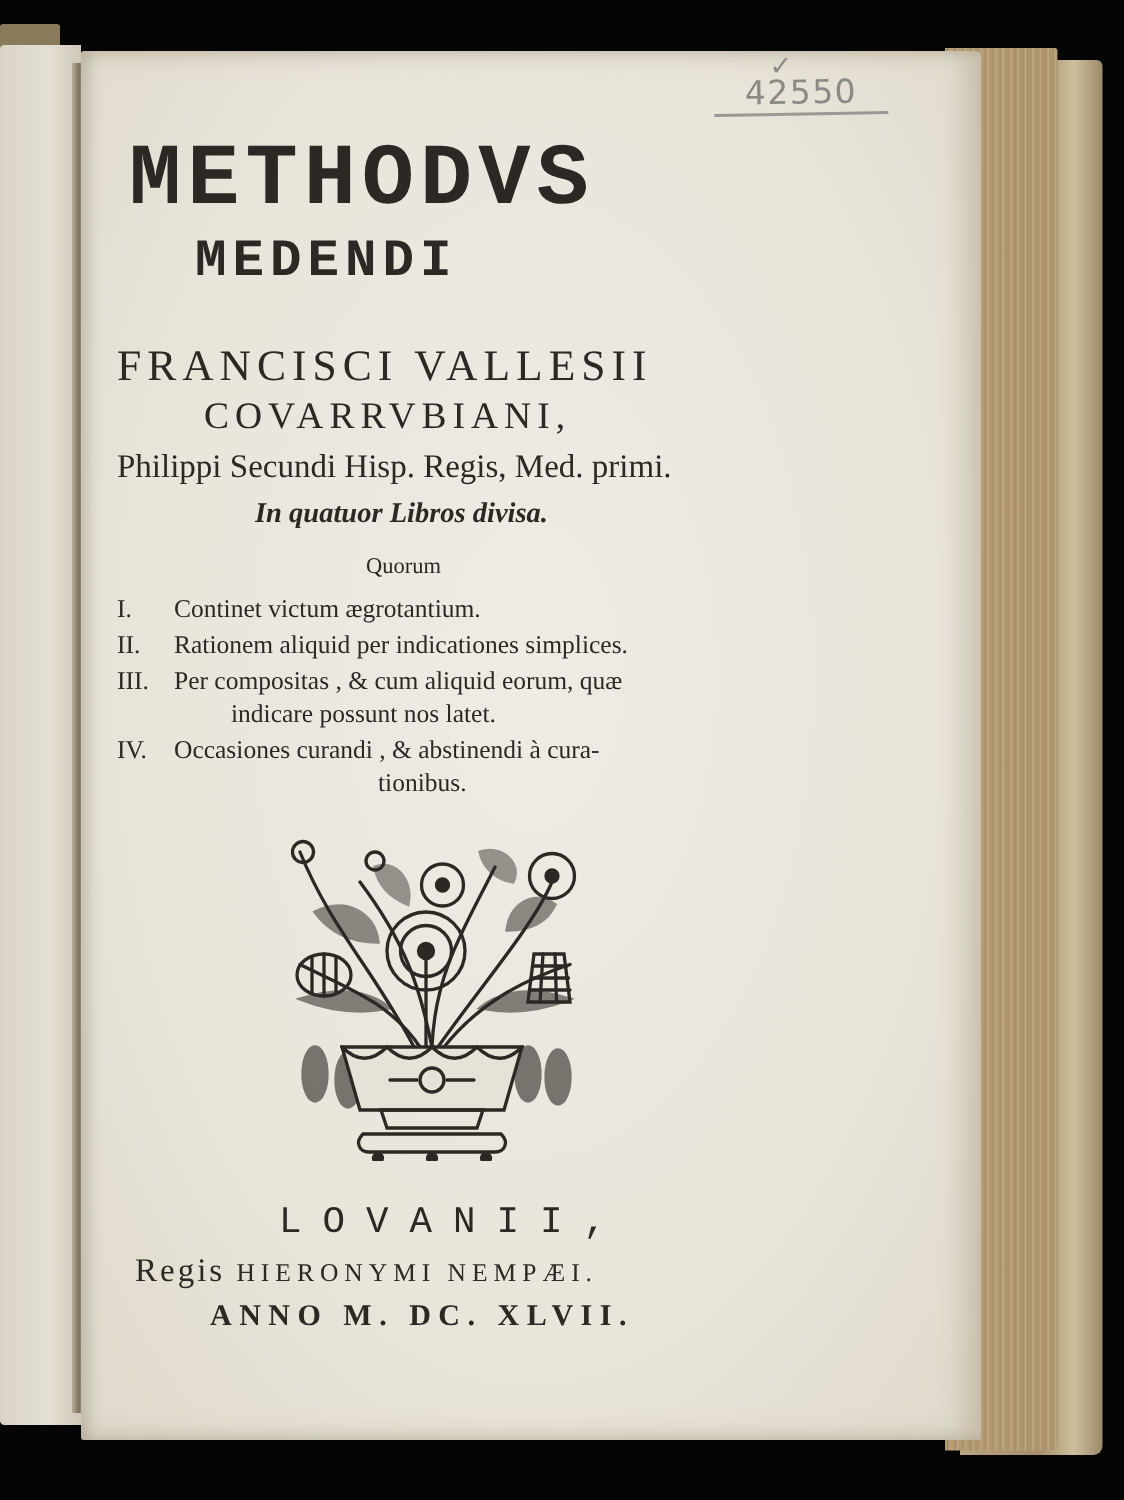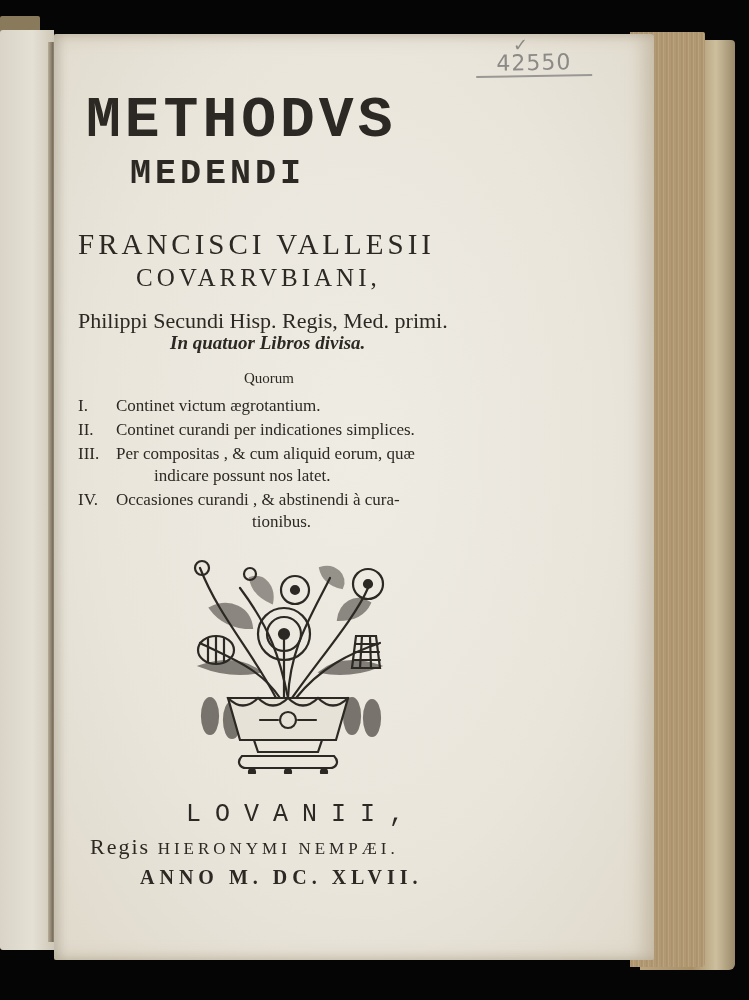--- a/index.html
+++ b/index.html
@@ -46,21 +46,21 @@
     .shelf-check {
       position:absolute; left:513px; top:34px; font-size:18px; color:#8c8a86;
       font-family:"DejaVu Sans", sans-serif;
     }
     .ink { color:#2c2823; }
     .line { position:absolute; white-space:nowrap; }
     .t1 { left:86px; top:88px; font-size:58px; letter-spacing:4px; font-family:Liberation Mono, monospace; font-weight:bold; }
     .t2 { left:130px; top:154px; font-size:35px; letter-spacing:4px; font-family:Liberation Mono, monospace; font-weight:bold;text-align:center; }
     .t3 { left:78px; top:228px; font-size:29px; letter-spacing:4px; font-family:"Liberation Serif", serif; }
     .t4 { left:136px; top:264px; font-size:25px; letter-spacing:4px; font-family:"Liberation Serif", serif; }
-    .t5 { left:78px; top:308px; font-size:22px; font-family:"Liberation Serif", serif; }
+    .t5 { left:78px; top:298px; font-size:22px; font-family:"Liberation Serif", serif; }
     .t6 { left:170px; top:332px; font-size:19px; font-style:italic; font-weight:bold; font-family:"Liberation Serif", serif; }
     .t7 { left:244px; top:370px; font-size:15px; font-family:"Liberation Serif", serif; }
     .item { position:absolute; left:78px; font-size:17px; font-family:"Liberation Serif", serif; white-space:nowrap; }
     .item .num { display:inline-block; width:38px; }
     .i1 { top:396px; }
     .i2 { top:420px; }
     .i3 { top:444px; }
     .i3b { left:154px; top:466px; }
     .i4 { top:490px; }
     .i4b { left:252px; top:512px; }
@@ -89,21 +89,21 @@
 <div class="line ink t3">FRANCISCI VALLESII</div>
 <div class="line ink t4">COVARRVBIANI,</div>
 <div class="line ink t5">Philippi Secundi Hisp. Regis, Med. primi.</div>
 <div class="line ink t6">In quatuor Libros divisa.</div>
 <div class="line ink t7">Quorum</div>
 
 <div class="item ink i1">
   <span class="num">I.</span><span>Continet victum ægrotantium.</span>
 </div>
 <div class="item ink i2">
-  <span class="num">II.</span><span>Continet curandi per indicationes simplices.</span>
+  <span class="num">II.</span><span>Rationem aliquid per indicationes simplices.</span>
 </div>
 <div class="item ink i3">
   <span class="num">III.</span><span>Per compositas , &amp; cum aliquid eorum, quæ</span>
 </div>
 <div class="item ink i3b">indicare possunt nos latet.</div>
 <div class="item ink i4">
   <span class="num">IV.</span><span>Occasiones curandi , &amp; abstinendi à cura-</span>
 </div>
 <div class="item ink i4b">tionibus.</div>
 

